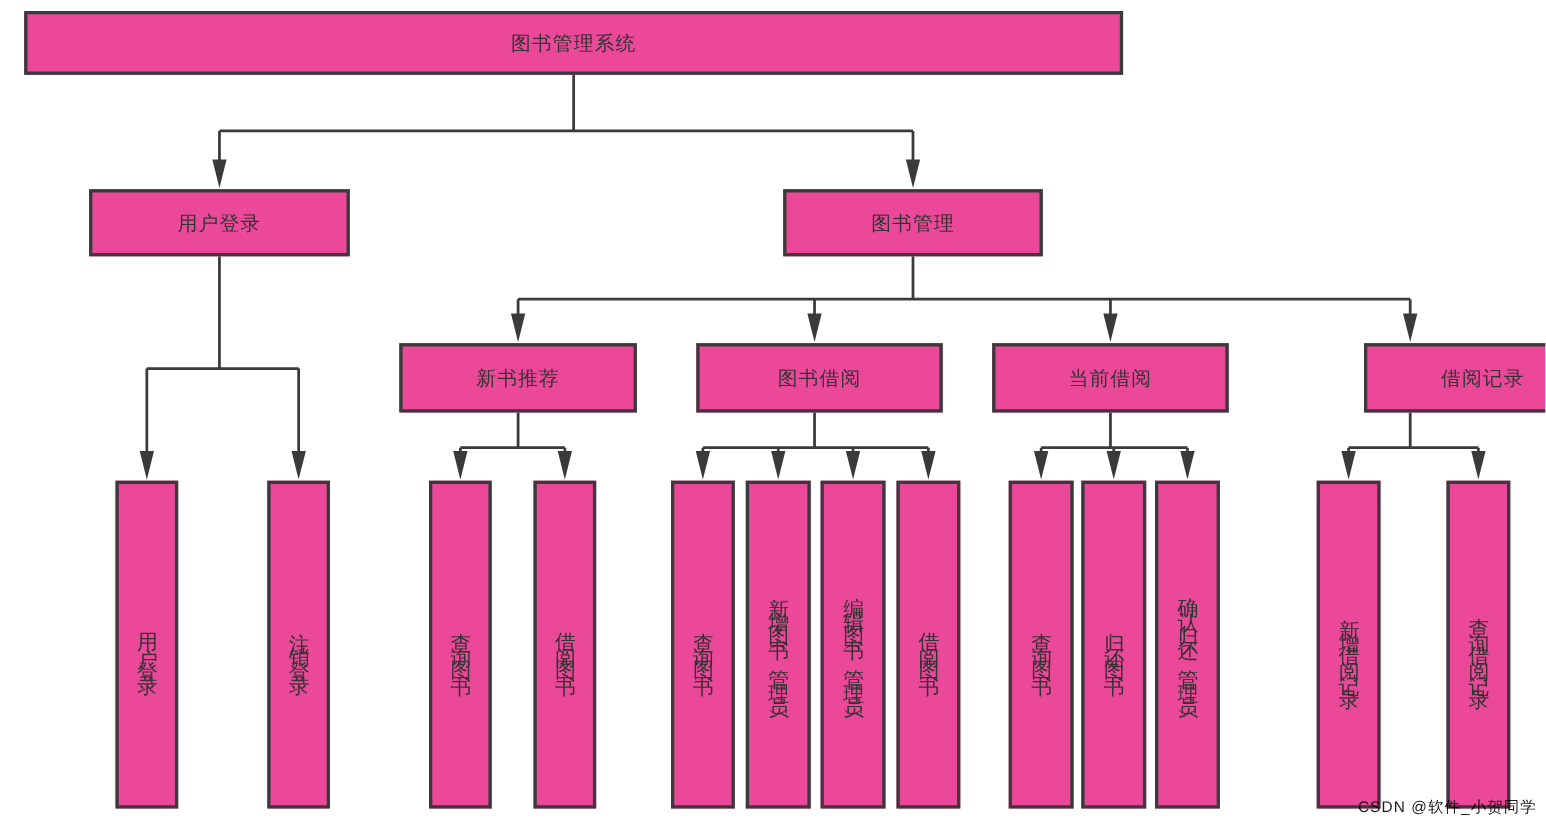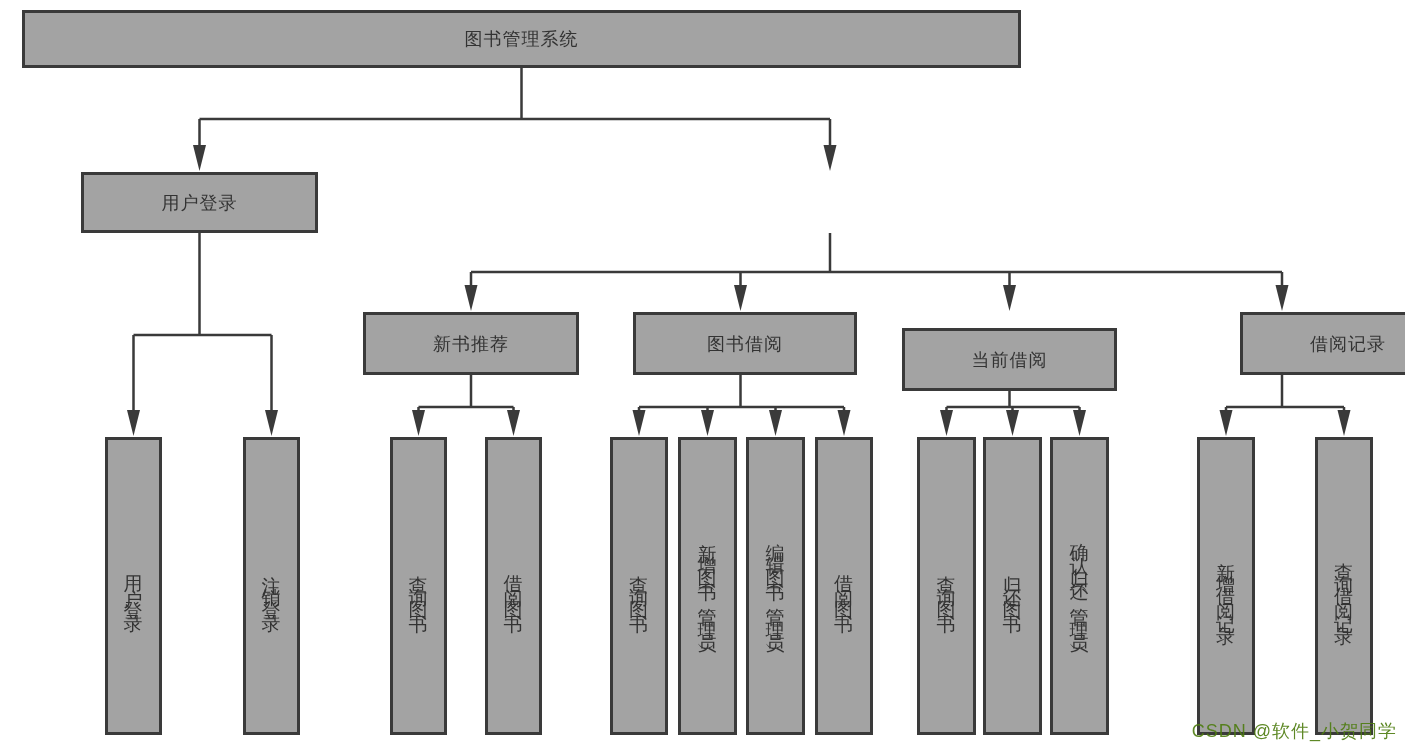--- a/index.html
+++ b/index.html
@@ -18,21 +18,21 @@
   .connectors {
     position: absolute;
     left: 0;
     top: 0;
     pointer-events: none;
   }
   .node {
     position: absolute;
     box-sizing: border-box;
     border: 3px solid #3a3a3a;
-    background: #a3a3a3;
+    background: #ec4899;
     display: flex;
     align-items: center;
     justify-content: center;
     color: #333333;
   }
   .hbox {
     font-size: 18px;
     letter-spacing: 1px;
     white-space: nowrap;
   }
@@ -42,42 +42,42 @@
     font-size: 19px;
     line-height: 1;
     letter-spacing: 13px;
     color: #333333;
   }
   .node-root        { left: 22px;   top: 10px;  width: 999px; height: 58px; }
   .node-l2a         { left: 81px;   top: 172px; width: 237px; height: 61px; }
   .node-l2b         { left: 712px;  top: 172px; width: 236px; height: 61px; }
   .node-l3a         { left: 363px;  top: 312px; width: 216px; height: 63px; align-items: center; }
   .node-l3b         { left: 633px;  top: 312px; width: 224px; height: 63px; }
-  .node-l3c         { left: 902px;  top: 312px; width: 215px; height: 63px; margin-top: 16px; }
+  .node-l3c         { left: 902px;  top: 312px; width: 215px; height: 63px; }
   .node-l3d         { left: 1240px; top: 312px; width: 216px; height: 63px; }
   .leaf             { top: 437px; height: 298px; }
   .leaf-a1 { left: 105px;  width: 57px; }
   .leaf-a2 { left: 243px;  width: 57px; }
   .leaf-b1 { left: 390px;  width: 57px; }
   .leaf-b2 { left: 485px;  width: 57px; }
   .leaf-c1 { left: 610px;  width: 58px; }
   .leaf-c2 { left: 678px;  width: 59px; }
   .leaf-c3 { left: 746px;  width: 59px; }
   .leaf-c4 { left: 815px;  width: 58px; }
   .leaf-d1 { left: 917px;  width: 59px; }
   .leaf-d2 { left: 983px;  width: 59px; }
   .leaf-d3 { left: 1050px; width: 59px; }
   .leaf-e1 { left: 1197px; width: 58px; }
   .leaf-e2 { left: 1315px; width: 58px; }
   .watermark {
     position: absolute;
     right: 8px;
     bottom: 4px;
-    font-size: 18px;
-    color: #4d7c0f;
+    font-size: 14px;
+    color: #000000;
     opacity: 0.9;
     letter-spacing: 1px;
     white-space: nowrap;
     z-index: 5;
   }
 </style>
 </head>
 <body>
 
 <div class="canvas">
@@ -140,20 +140,23 @@
     </g>
   </svg>
 
   <div class="node hbox node-root">
     <span>图书管理系统</span>
   </div>
 
   <div class="node hbox node-l2a">
     <span>用户登录</span>
   </div>
+  <div class="node hbox node-l2b">
+    <span>图书管理</span>
+  </div>
 
   <div class="node hbox node-l3a">
     <span>新书推荐</span>
   </div>
   <div class="node hbox node-l3b">
     <span>图书借阅</span>
   </div>
   <div class="node hbox node-l3c">
     <span>当前借阅</span>
   </div>

